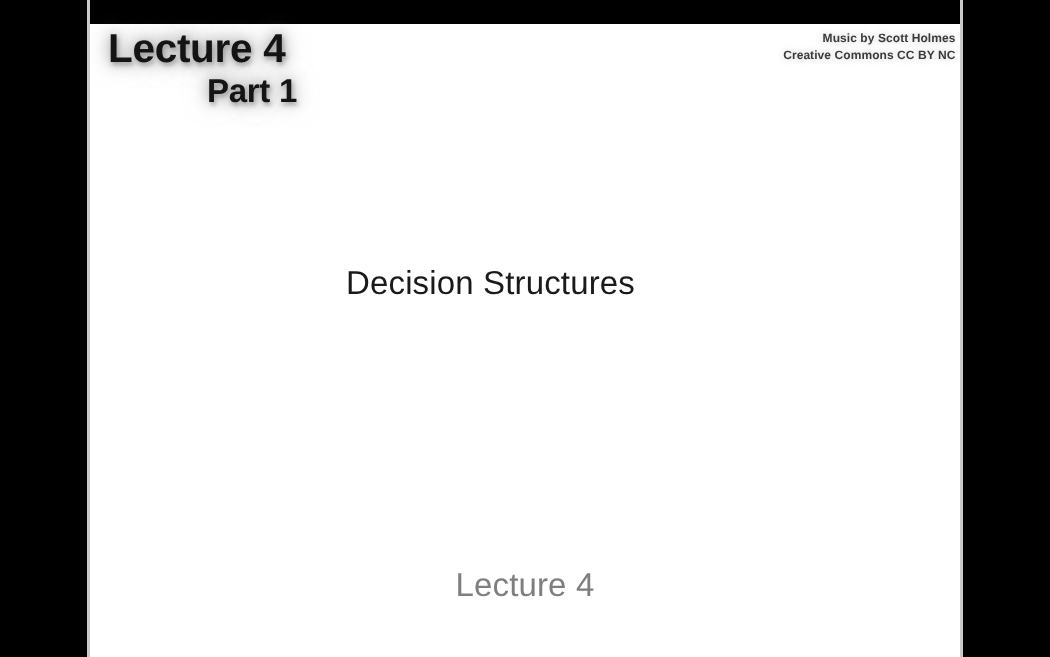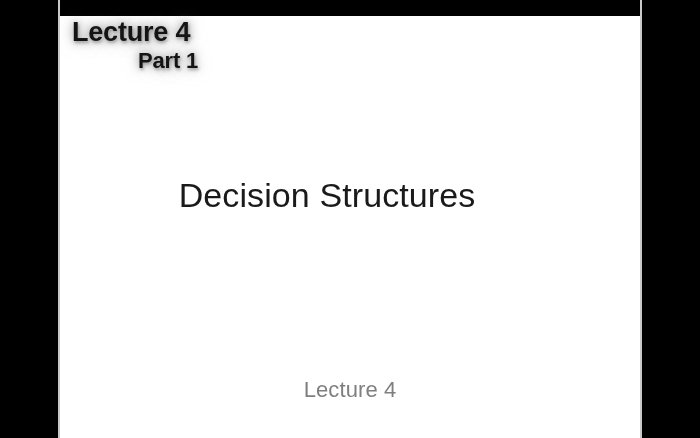--- a/index.html
+++ b/index.html
@@ -90,21 +90,21 @@
   }
   #credit span { display: block; }
 
   
   #slide-title {
     position: absolute;
     left: 0;
     top: 160px;
     width: 538px;
     text-align: center;
-    font-size: 34px;
+    font-size: 22px;
     color: #1a1a1a;
     letter-spacing: 0.1px;
   }
 
   
   #slide-subtitle {
     position: absolute;
     left: 0;
     top: 361px;
     width: 584px;
@@ -122,20 +122,24 @@
   <div class="pillar pillar-left"></div>
   <div class="pillar pillar-right"></div>
 
   <div id="slide">
 
     <div id="overlay">
       <span id="overlay-line1">Lecture 4</span>
       <span id="overlay-line2">Part 1</span>
     </div>
 
+    <div id="credit">
+      <span>Music by Scott Holmes</span>
+      <span>Creative Commons CC BY NC</span>
+    </div>
 
     <div id="slide-title">Decision Structures</div>
 
     <div id="slide-subtitle">Lecture 4</div>
 
   </div>
 
   <div class="pillar-edge edge-left"></div>
   <div class="pillar-edge edge-right"></div>
 

